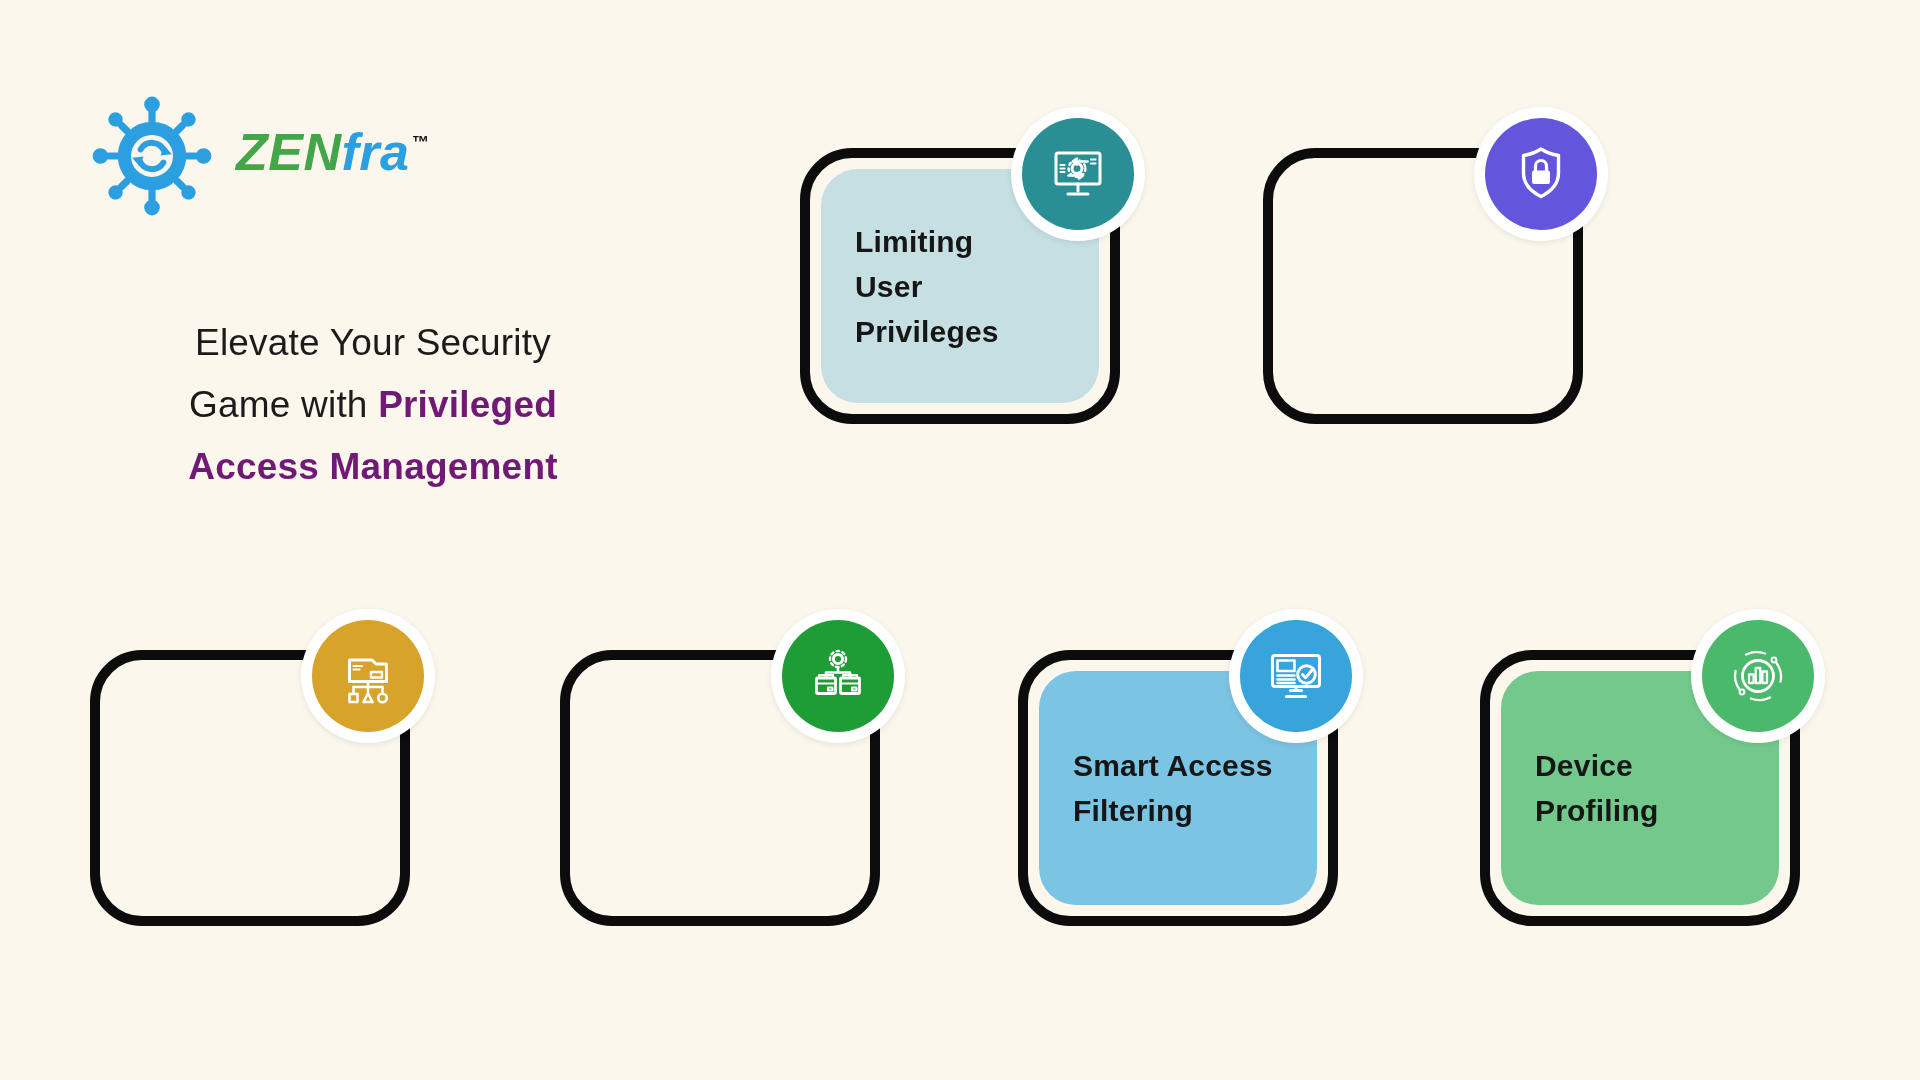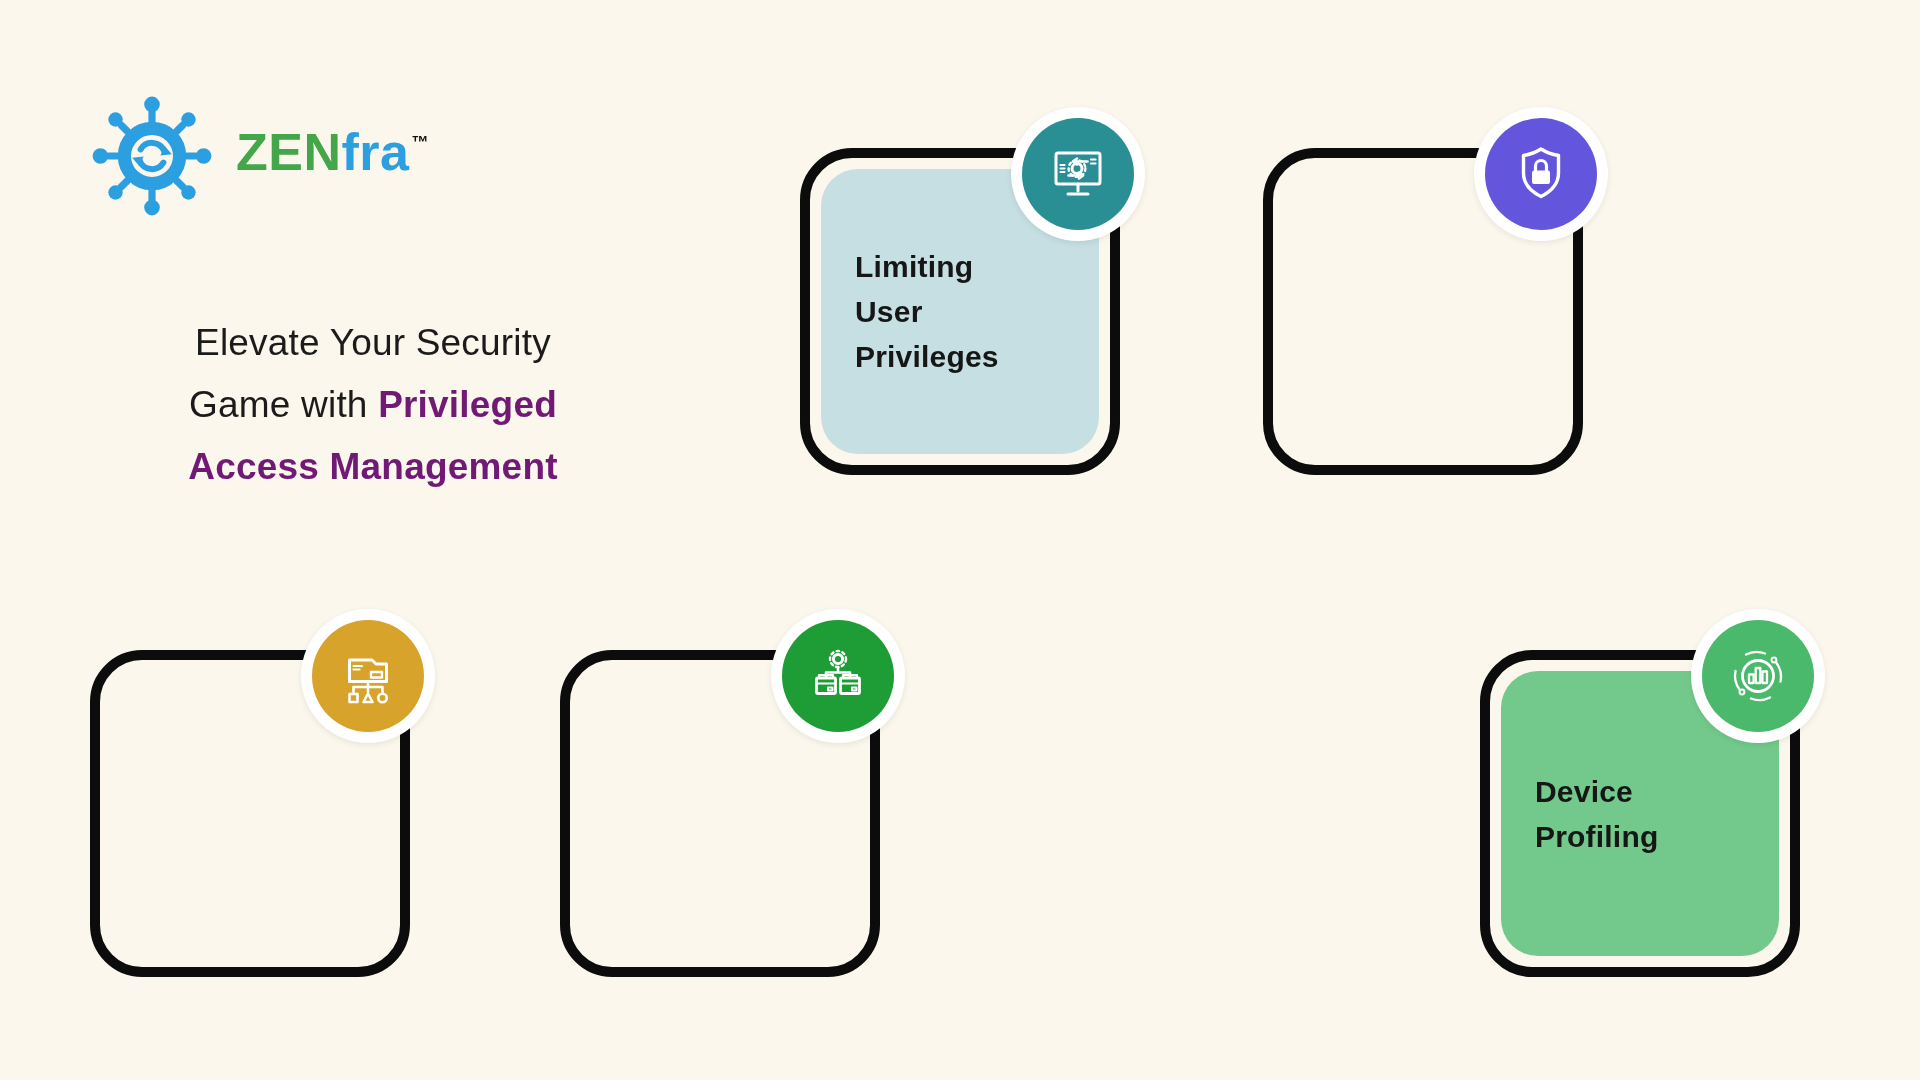--- a/index.html
+++ b/index.html
@@ -6,38 +6,38 @@
   html, body { margin: 0; padding: 0; }
   body {
     width: 1920px; height: 1080px;
     background: var(--bg, #FBF7EC);
     font-family: "Liberation Sans", "DejaVu Sans", sans-serif;
     position: relative; overflow: hidden;
   }
   .stage { position: absolute; inset: 0; }
 
   
-  .logo { position: absolute; left: 92px; top: 96px; display: flex; align-items: flex-start; }
+  .logo { position: absolute; left: 92px; top: 96px; display: flex; align-items: flex-start; font-style: italic; }
   .logo-mark { width: 120px; height: 120px; color: var(--logo-blue, #2C9FE1); }
   .logo-text { margin-left: 24px; margin-top: 30px; font-size: 52px; font-weight: 700; letter-spacing: 0.5px; line-height: 1; white-space: nowrap; }
   .logo-zen { color: var(--logo-green, #43A648); }
   .logo-fra { color: var(--logo-blue, #2C9FE1); }
   .logo-tm  { font-size: 17px; font-weight: 700; color: #111; position: relative; top: -22px; margin-left: 2px; }
 
   
   .headline {
     position: absolute; left: 28px; top: 250px; width: 690px;
     text-align: center; font-size: 37px; line-height: 62px;
     color: #1B1B1B; white-space: pre-line; letter-spacing: 0.2px;
   }
   .hl-bold { font-weight: 700; color: #701a75; }
 
   
   .card {
-    position: absolute; width: 320px; height: 327px;
+    position: absolute; width: 320px; height: 276px;
     border: 10px solid #0C0C0C; border-radius: 52px;
   }
   .card-inner {
     position: absolute; inset: 11px; border-radius: 37px;
     background: var(--fill, #ddd);
     display: flex; align-items: center;
   }
   .card-title {
     padding: 0 18px 0 34px;
     font-size: 30px; font-weight: 700; line-height: 45px;
@@ -192,20 +192,40 @@
             <rect x="34.5" y="34" width="19" height="15.5" rx="1" stroke-width="2.8"></rect>
             <path d="M34.5 39.5 h19" stroke-width="2.2"></path>
             <rect x="46" y="43.5" width="4.5" height="3" stroke-width="2"></rect>
             <path d="M13 34 v-2.8 h14 v2.8 M37 34 v-2.8 h14 v2.8" stroke-width="2.2"></path>
           </g>
         </svg>
       </div>
     </div>
   </div>
 
+  <div class="card" id="card-4" style="--fill: #7BC4E4; --icon-bg: #37A4DC;">
+    <div class="card-inner">
+      <div class="card-title">Smart Access
+Filtering</div>
+    </div>
+    <div class="icon-badge">
+      <div class="icon-circle">
+        <svg viewBox="0 0 64 64">
+          <g class="stroke-ic">
+            <rect x="8.5" y="11.5" width="47" height="31" rx="2.5"></rect>
+            <path d="M32 42.5 v4 M26.5 46.5 h11 M22.5 52.5 h19"></path>
+            <rect x="13.5" y="16.5" width="17" height="10.5" stroke-width="2.6"></rect>
+            <path d="M13.5 31.5 h17 M13.5 35.5 h17 M13.5 39 h17" stroke-width="2.6"></path>
+            <circle cx="42.5" cy="30.5" r="8.8"></circle>
+            <path d="M38.5 30.5 l3 3.2 l6 -7"></path>
+          </g>
+        </svg>
+      </div>
+    </div>
+  </div>
 
   <div class="card" id="card-5" style="--fill: #73C98B; --icon-bg: #4BB96B;">
     <div class="card-inner">
       <div class="card-title">Device
 Profiling</div>
     </div>
     <div class="icon-badge">
       <div class="icon-circle">
         <svg viewBox="0 0 64 64">
           <g class="stroke-ic">

